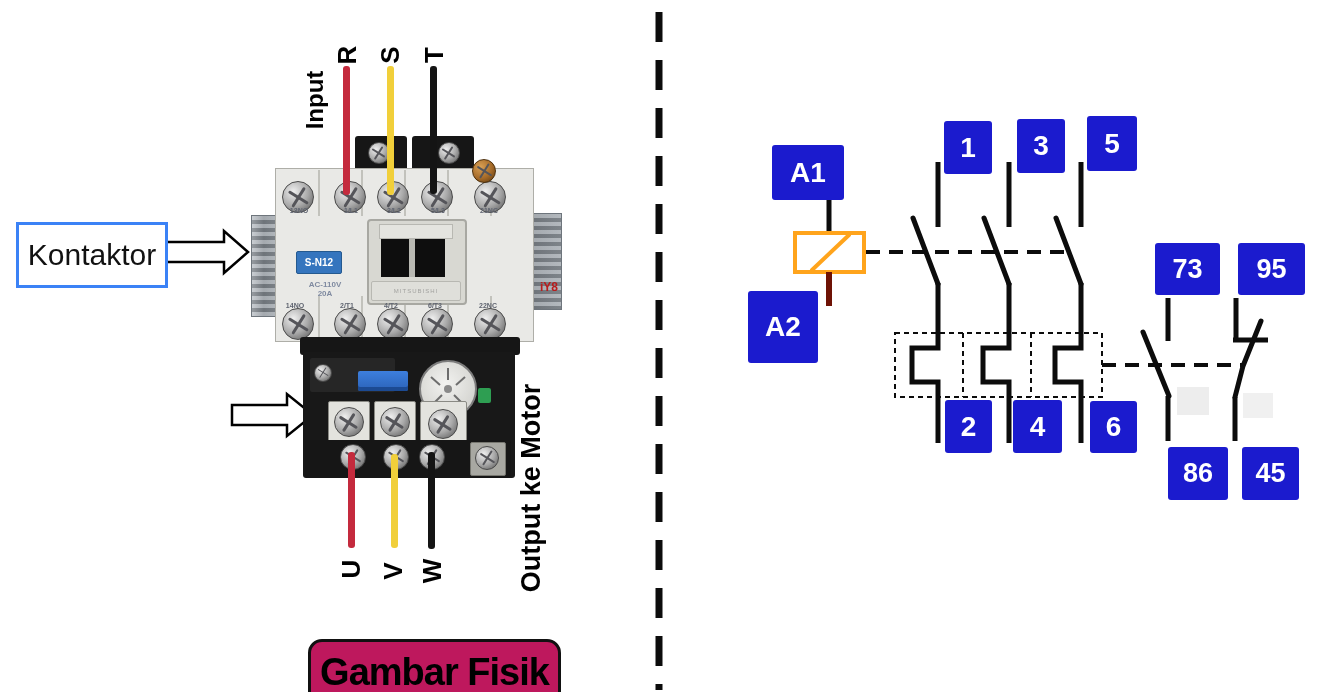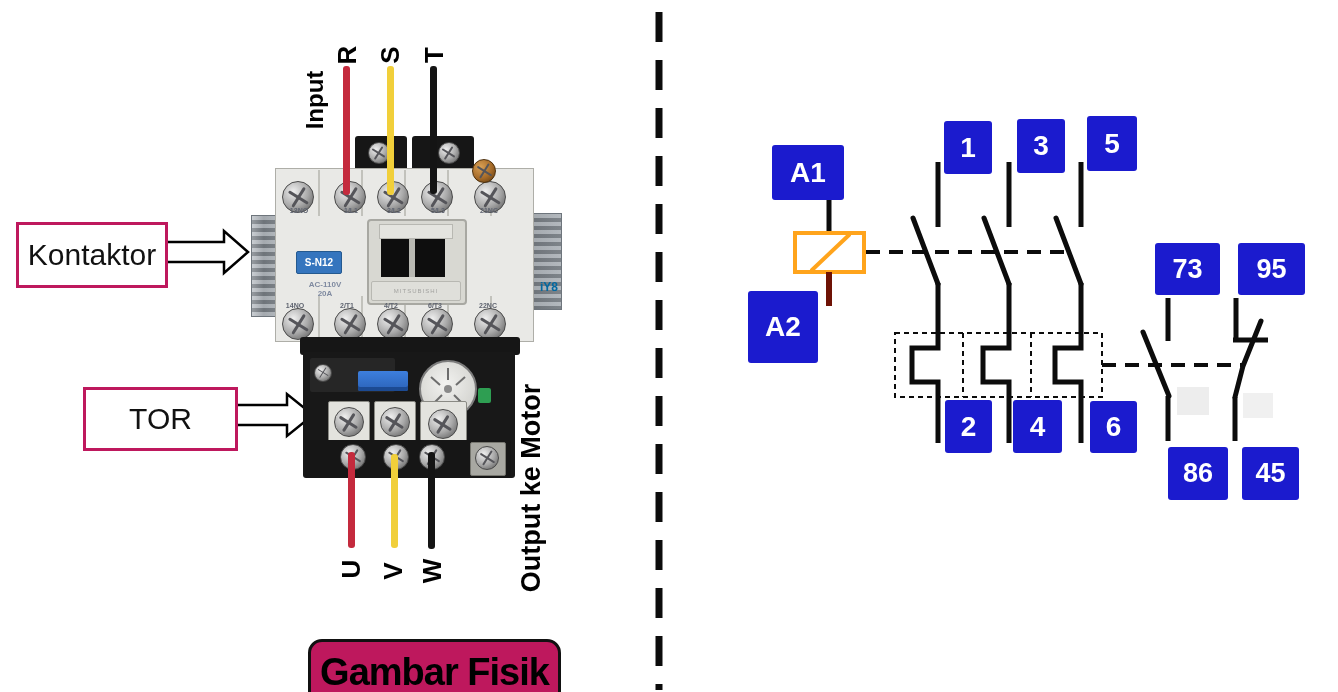--- a/index.html
+++ b/index.html
@@ -5,21 +5,21 @@
   html,body{margin:0;padding:0;background:#ffffff;}
   #stage{
     position:relative;width:1338px;height:692px;background:#ffffff;overflow:hidden;
     font-family:"Liberation Sans",sans-serif;color:#111;
   }
   .abs{position:absolute;}
   svg.layer{position:absolute;left:0;top:0;pointer-events:none;}
 
   
   .callout{
-    position:absolute;background:#fff;border:3px solid #be185d;
+    position:absolute;background:#fff;border:3px solid #3b82f6;
     display:flex;align-items:center;justify-content:center;
     font-size:30px;font-weight:400;color:#111;
   }
 
   
   .vlabel{
     position:absolute;font-weight:700;white-space:nowrap;color:#000;
     transform:translate(-50%,-50%) rotate(-90deg);
   }
 
@@ -125,23 +125,20 @@
     <g stroke="#0c0c0c" stroke-width="5" fill="none">
       <line x1="1236" y1="298" x2="1236" y2="341"></line>
       <line x1="1233" y1="340" x2="1268" y2="340"></line>
       <polyline points="1261,321 1243,366 1235,397" stroke-linecap="round"></polyline>
       <line x1="1235" y1="397" x2="1235" y2="441"></line>
     </g>
   </svg>
 
   <div class="callout" style="left:16px;top:222px;width:146px;height:60px;">
     <span>Kontaktor</span>
-  </div>
-  <div class="callout" style="left:83px;top:387px;width:149px;height:58px;">
-    <span>TOR</span>
   </div>
 
   <div class="rail" style="left:251px;top:215px;width:26px;height:100px;"></div>
   <div class="rail" style="left:509px;top:213px;width:51px;height:95px;"></div>
 
   <div class="darkblock" style="left:355px;top:136px;width:52px;height:38px;"></div>
   <div class="darkblock" style="left:412px;top:136px;width:62px;height:38px;"></div>
   <div class="screw" style="left:368px;top:142px;width:20px;height:20px;"></div>
   <div class="screw" style="left:438px;top:142px;width:20px;height:20px;"></div>
 
@@ -172,21 +169,21 @@
   <span class="tlab" style="left:325px;top:289px;font-size:8px;color:#7f8aa0;">20A</span>
 
   <div class="abs" style="left:367px;top:219px;width:96px;height:82px;background:#d8d8d2;border:2px solid #a8a8a2;border-radius:4px;"></div>
   <div class="abs" style="left:379px;top:224px;width:72px;height:13px;background:#e4e4df;border:1px solid #b8b8b2;"></div>
   <div class="abs" style="left:381px;top:239px;width:64px;height:38px;background:#0e0e0e;"></div>
   <div class="abs" style="left:409px;top:239px;width:6px;height:38px;background:#b9b9b3;"></div>
   <div class="abs" style="left:371px;top:281px;width:88px;height:18px;background:#dfdfda;border:1px solid #b8b8b2;border-radius:2px;
        display:flex;align-items:center;justify-content:center;font-size:6px;letter-spacing:1px;color:#a3a3a0;filter:blur(.4px);">
     <span>MITSUBISHI</span>
   </div>
-  <span class="abs" style="left:512px;top:280px;font-size:12px;font-weight:700;color:#0369a1;filter:blur(.3px);padding-left:28px;">iY8</span>
+  <span class="abs" style="left:512px;top:280px;font-size:12px;font-weight:700;color:#b91c1c;filter:blur(.3px);padding-left:28px;">iY8</span>
 
   <span class="tlab" style="left:295px;top:302px;">14NO</span>
   <span class="tlab" style="left:347px;top:302px;">2/T1</span>
   <span class="tlab" style="left:391px;top:302px;">4/T2</span>
   <span class="tlab" style="left:435px;top:302px;">6/T3</span>
   <span class="tlab" style="left:488px;top:302px;">22NC</span>
 
   <div class="screw" style="left:282px;top:308px;width:30px;height:30px;"></div>
   <div class="screw" style="left:334px;top:308px;width:30px;height:30px;"></div>
   <div class="screw" style="left:377px;top:308px;width:30px;height:30px;"></div>

